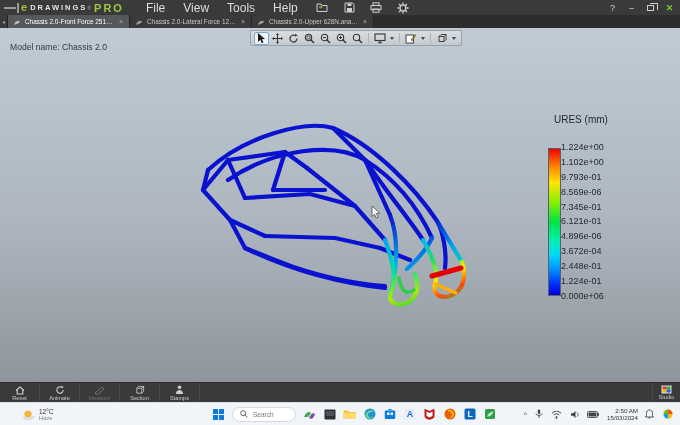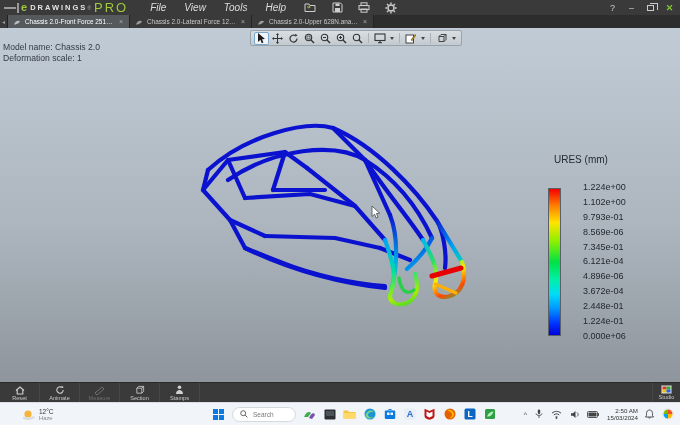--- a/index.html
+++ b/index.html
@@ -8,23 +8,23 @@
   #app { position:relative; width:680px; height:425px; display:flex; flex-direction:column; }
 
   
   .titlebar { height:15px; background:#3a3a3a; display:flex; align-items:center; color:#ddd; flex:0 0 auto; }
   .logo { display:flex; align-items:center; margin-left:4px; white-space:nowrap; }
   .logo-dash { width:12px; height:2px; background:#9a9a9a; margin-right:1px; }
   .logo-bar { width:2px; height:10px; background:#9a9a9a; margin-right:2px; }
   .logo-e { color:#9dc93b; font-weight:bold; font-size:11px; line-height:11px; margin-right:3px; }
   .logo-name { color:#e4e4e4; font-size:7.5px; font-weight:bold; letter-spacing:2px; }
   .logo-reg { color:#aaa; font-size:5px; vertical-align:top; }
-  .logo-pro { color:#9dc93b; font-size:13px; font-weight:normal; letter-spacing:2px; margin-left:3px; }
+  .logo-pro { color:#9dc93b; font-size:11px; font-weight:bold; letter-spacing:2px; margin-left:3px; }
   .menus { display:flex; margin-left:14px; gap:2px; }
-  .menu-item { font-size:10px; padding:2px 8px; cursor:default;font-style:italic; }
+  .menu-item { font-size:12px; padding:2px 8px; cursor:default; }
   .tb-icons { display:flex; margin-left:10px; gap:14px; align-items:center; }
   .tb-icon { width:13px; height:13px; display:flex; align-items:center; justify-content:center; }
   .win-controls { margin-left:auto; display:flex; align-items:center; gap:2px; margin-right:2px; }
   .wc { width:17px; height:13px; display:flex; align-items:center; justify-content:center; font-size:9px; color:#ccc; }
   .wc-close { color:#7ec832; font-weight:bold; }
   .wc-restore-glyph { width:7px; height:6px; border:1px solid #ccc; position:relative; }
   .wc-restore-glyph:before { content:""; position:absolute; left:2px; top:-3px; width:7px; height:6px; border:1px solid #ccc; border-left:none; border-bottom:none; }
 
   
   .tabbar { height:13px; background:#2d2d2d; display:flex; align-items:stretch; flex:0 0 auto; }
@@ -38,29 +38,29 @@
   
   .viewport { position:relative; flex:1 1 auto; background:linear-gradient(#c0cbd5 0%, #adb6bf 55%, #8e959c 100%); overflow:hidden; }
 
   .float-toolbar { position:absolute; left:250px; top:2px; height:16px; display:flex; align-items:center; gap:1px;
     background:linear-gradient(#d9dee2,#c3cacf); border:1px solid #9aa2a9; border-radius:2px; padding:0 3px; }
   .ft-btn { width:15px; height:13px; display:flex; align-items:center; justify-content:center; border-radius:2px; }
   .ft-btn.active { background:#f2f5f7; border:1px solid #7aa7cc; }
   .ft-caret { width:0; height:0; border-left:2.5px solid transparent; border-right:2.5px solid transparent; border-top:3px solid #444; margin:0 2px; }
   .ft-sep { width:1px; height:10px; background:#aab2b8; margin:0 2px; }
 
-  .info-block { position:absolute; left:3px; top:14px; font-size:8.6px; line-height:11.2px; color:#333b45; }
+  .info-block { position:absolute; left:10px; top:14px; font-size:8.6px; line-height:11.2px; color:#333b45; }
 
   .legend { position:absolute; left:548px; top:86px; }
-  .legend-title { font-size:10px; color:#23292f; margin-bottom:18px; margin-left:6px;margin-top:40px; }
+  .legend-title { font-size:10px; color:#23292f; margin-bottom:18px; margin-left:6px; }
   .legend-body { display:flex; }
   .legend-bar { width:13px; height:148px; margin-top:5px;
     background:linear-gradient(180deg,#f50000 0%,#ff7a00 11%,#ffe400 23%,#8cf000 36%,#00e244 50%,#00f0a8 62%,#00dcf5 72%,#0096ff 82%,#0034ff 92%,#0000dc 100%);
     border:1px solid #5a6066; }
-  .legend-labels { display:flex; flex-direction:column; justify-content:space-between; height:158px; margin-left:22px; }
+  .legend-labels { display:flex; flex-direction:column; justify-content:space-between; height:158px; margin-left:0; }
   .legend-labels span { font-size:9px; color:#23292f; line-height:9px; }
 
   .cursor-arrow { position:absolute; left:371px; top:178px; }
 
   
   .bottom-bar { height:20px; background:#3a3a3a; display:flex; align-items:stretch; flex:0 0 auto; border-top:1px solid #2a2a2a; }
   .bb-btn { width:40px; display:flex; flex-direction:column; align-items:center; justify-content:center; gap:0px; border-right:1px solid #474747; padding-top:1px; }
   .bb-btn .bb-label { font-size:5.6px; color:#c9c9c9; line-height:6px; }
   .bb-btn.disabled .bb-label { color:#6f6f6f; }
   .bb-spacer { flex:1; }
@@ -245,21 +245,20 @@
       <span class="ft-btn">
         <svg width="11" height="11" viewBox="0 0 11 11">
             <path d="M3,3.5 h5 v5 h-5 Z M3,3.5 L5,1.5 h5 v5 L8,8.5 M8,3.5 L10,1.5" fill="none" stroke="#333" stroke-width="0.9"></path>
           </svg>
       </span>
       <span class="ft-caret"></span>
     </div>
 
     <div class="info-block">
       <div>Model name: Chassis 2.0</div>
-      <div>Deformation scale: 1</div>
     </div>
 
     <svg style="position:absolute;left:185px;top:92px;" width="290" height="228" viewBox="0 0 290 228">
       <defs>
         <linearGradient id="gUleft" gradientUnits="userSpaceOnUse" x1="200" y1="118" x2="224" y2="190">
           <stop offset="0" stop-color="#00a0ff"></stop>
             <stop offset="0.45" stop-color="#00e0a0"></stop>
             <stop offset="0.8" stop-color="#a8ee00"></stop>
             <stop offset="1" stop-color="#28d048"></stop>
         </linearGradient>
@@ -316,21 +315,21 @@
     <div class="legend">
       <div class="legend-title">URES (mm)</div>
       <div class="legend-body">
         <div class="legend-bar"></div>
         <div class="legend-labels">
           <span>1.224e+00</span>
           <span>1.102e+00</span>
           <span>9.793e-01</span>
           <span>8.569e-06</span>
           <span>7.345e-01</span>
-          <span>6.121e-04</span>
+          <span>6.121e-01</span>
           <span>4.896e-06</span>
           <span>3.672e-04</span>
           <span>2.448e-01</span>
           <span>1.224e-01</span>
           <span>0.000e+06</span>
         </div>
       </div>
     </div>
 
     <svg class="cursor-arrow" width="9" height="13" viewBox="0 0 9 13">

